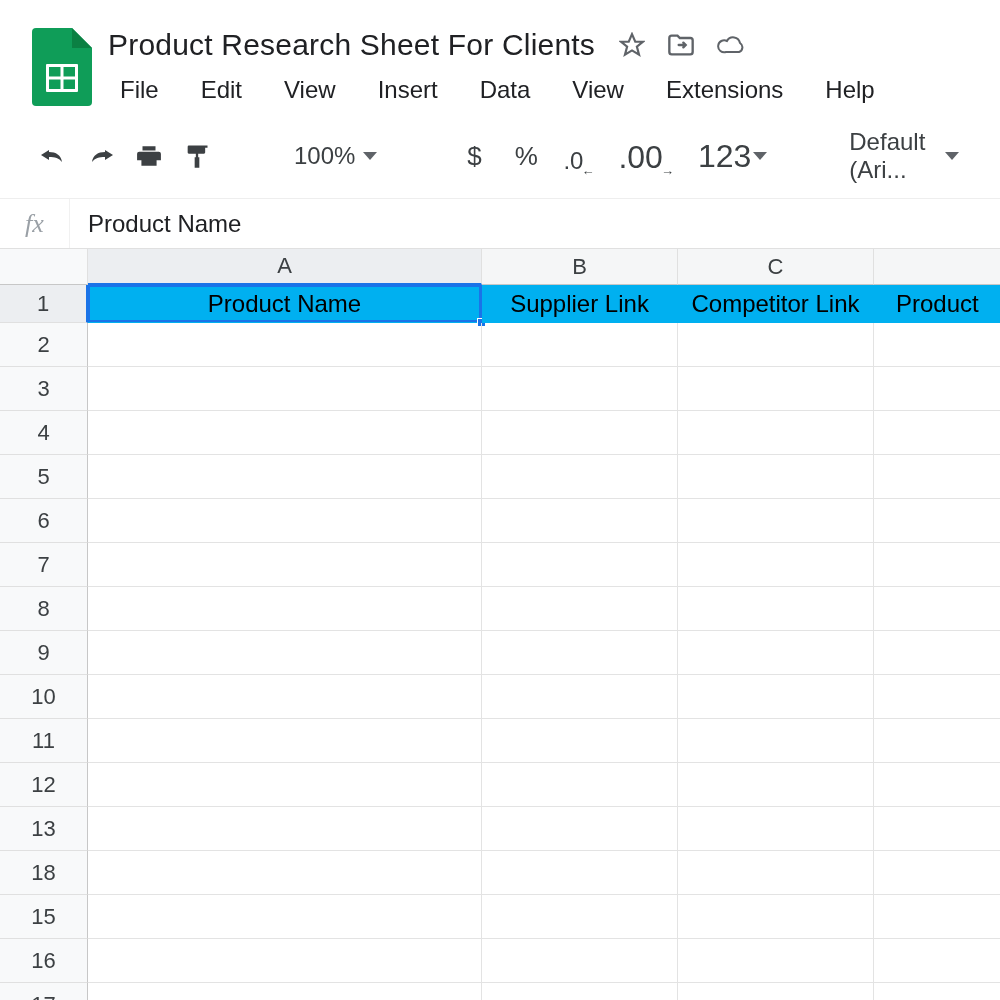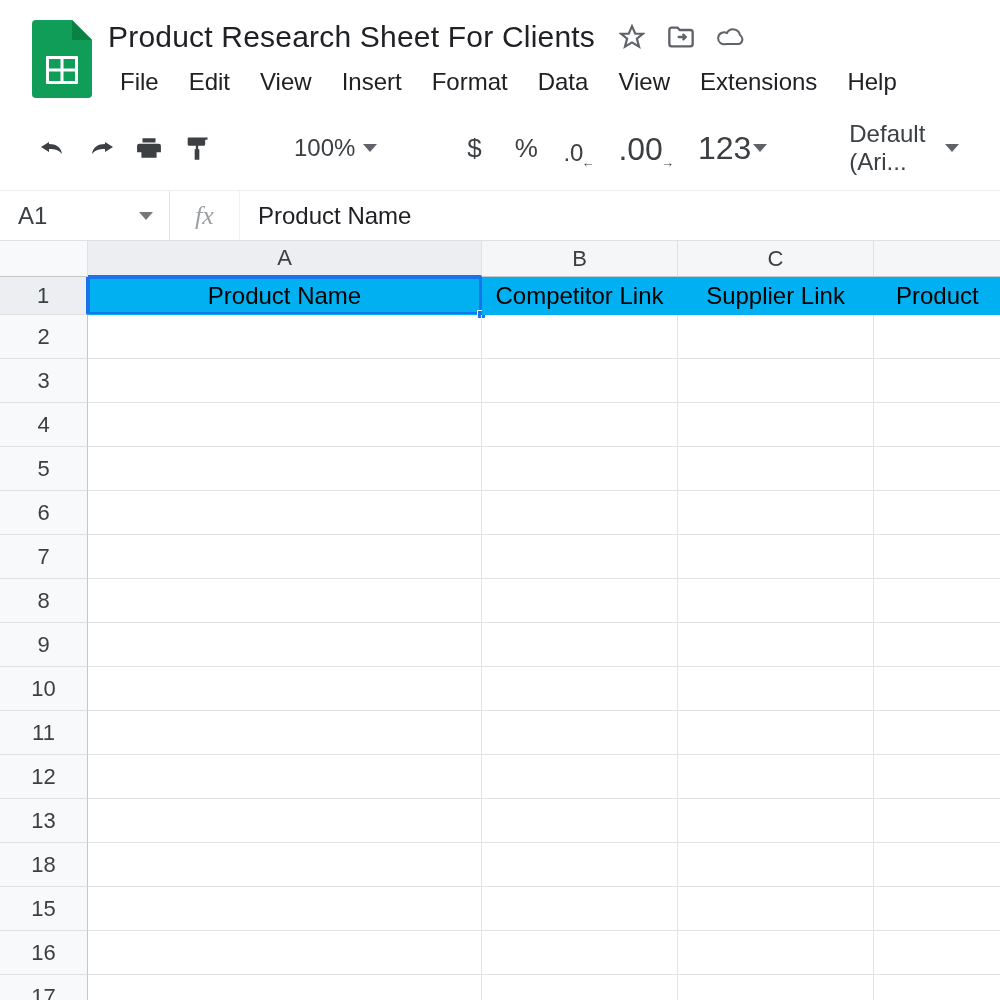--- a/index.html
+++ b/index.html
@@ -11,20 +11,21 @@
     overflow: hidden;
     color: #202124;
   }
 
   
   .header {
     display: flex;
     align-items: flex-start;
     padding: 14px 12px 0 12px;
     gap: 16px;
+    margin-top: 8px;
   }
   .logo {
     width: 60px;
     height: 78px;
     position: relative;
     flex-shrink: 0;
     margin-top: 6px;
     margin-left: 20px;
   }
   .logo-body {
@@ -92,21 +93,21 @@
   }
   .title-icons {
     display: flex;
     align-items: center;
     gap: 22px;
   }
   .title-icons svg { display:block; }
 
   .menu-row {
     display: flex;
-    gap: 6px;
+    gap: 18px;
     margin-top: 8px;
     font-size: 24px;
     color: #202124;
   }
   .menu-item {
     padding: 6px 12px;
     border-radius: 4px;
     cursor: pointer;
   }
 
@@ -309,21 +310,20 @@
             <path d="M9 18a6 6 0 1 1 1-11 7 7 0 0 1 13 2 5 5 0 0 1-1 9H9Z"></path>
           </svg>
         </span>
       </div>
     </div>
     <div class="menu-row">
       <div class="menu-item">File</div>
       <div class="menu-item">Edit</div>
       <div class="menu-item">View</div>
       <div class="menu-item">Insert</div>
-      <div class="menu-item">Format</div>
       <div class="menu-item">Data</div>
       <div class="menu-item">View</div>
       <div class="menu-item">Extensions</div>
       <div class="menu-item">Help</div>
     </div>
   </div>
 </div>
 
 <div class="toolbar-wrap">
   <div class="toolbar">
@@ -381,48 +381,44 @@
       </span>
     </div>
     <div class="tb-sep"></div>
     <div class="tb-group" style="padding-right:0">
       <span style="font-size:24px">1</span>
     </div>
   </div>
 </div>
 
 <div class="formula-row">
-  <div class="name-box">
-    <span>A1</span>
-    <span class="dropdown-tri" style="border-top-color:#777"></span>
-  </div>
   <div class="fx-label">fx</div>
   <div class="formula-input">
     <span>Product Name</span>
   </div>
 </div>
 
 <div class="grid-wrap">
 
   <div class="corner"></div>
   <div class="col-header sel">A</div>
   <div class="col-header">B</div>
   <div class="col-header">C</div>
   <div class="col-header"></div>
 
   <div class="row-header sel">1</div>
   <div class="cell hdr selected">
     <span>Product Name</span>
     <div class="sel-handle"></div>
   </div>
   <div class="cell hdr">
+      <span>Supplier Link</span>
+    </div>
+  <div class="cell hdr">
       <span>Competitor Link</span>
-    </div>
-  <div class="cell hdr">
-      <span>Supplier Link</span>
     </div>
   <div class="cell hdr d">
       <span>Product</span>
     </div>
 
   <div class="row-header">2</div>
     <div class="cell"></div>
     <div class="cell"></div>
     <div class="cell"></div>
     <div class="cell"></div>

